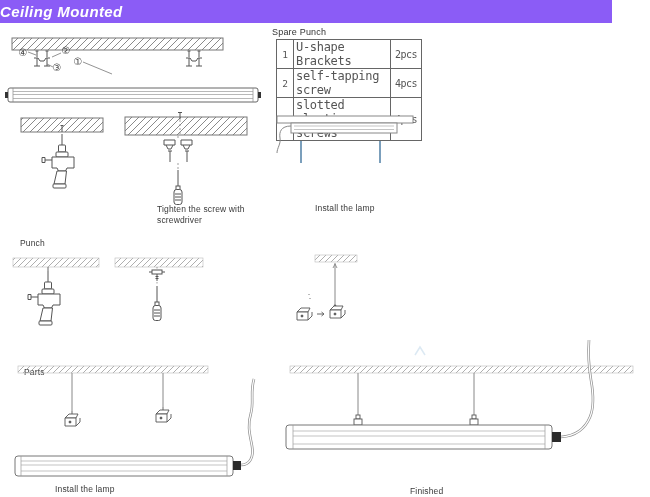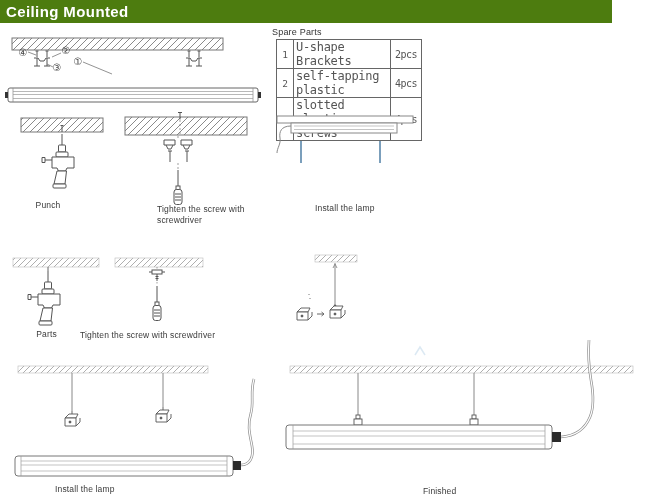--- a/index.html
+++ b/index.html
@@ -2,27 +2,27 @@
 <html><head>
 <meta charset="utf-8">
 <style>
   html,body{margin:0;padding:0;background:#fff;}
   #canvas{
     position:relative;width:650px;height:497px;background:#fff;overflow:hidden;
     font-family:"Liberation Sans",sans-serif;
   }
   .abs{position:absolute;}
   .section-bar{
-    background:#4d7c0f;color:#fff;font-weight:bold;font-size:15px;
-    line-height:23px;padding-left:6px;letter-spacing:.4px;box-sizing:border-box;
+    background:#8b5cf6;color:#fff;font-weight:bold;font-size:15px;
+    line-height:23px;padding-left:0;letter-spacing:.4px;box-sizing:border-box;font-style:italic;
   }
   .step-label{
     font-size:8.5px;color:#3a3a3a;line-height:10.5px;letter-spacing:.15px;
   }
-  .center{text-align:center;}
+  .center{text-align:left;margin-top:38px;}
   .sp-title{font-size:9px;color:#333;letter-spacing:.2px;}
   table.parts{border-collapse:collapse;}
   table.parts td{
     border:1px solid #666;height:13px;padding:0 2px;
     font-family:"DejaVu Sans Mono",monospace;color:#555;vertical-align:middle;
   }
   td.c-num{width:12px;text-align:center;font-size:9.5px;}
   td.c-name{width:92px;font-size:12px;letter-spacing:-.3px;}
   td.c-qty{width:26px;font-size:10px;text-align:center;letter-spacing:-.5px;margin-left:40px;}
   svg{display:block;}
@@ -124,31 +124,31 @@
       <line x1="13" y1="60" x2="13" y2="74" stroke="#888" stroke-width=".7"></line>
       <line x1="253" y1="60" x2="253" y2="74" stroke="#888" stroke-width=".7"></line>
       <line x1="13" y1="63.5" x2="253" y2="63.5" stroke="#999" stroke-width=".7"></line>
       <line x1="13" y1="66.5" x2="253" y2="66.5" stroke="#999" stroke-width=".7"></line>
       <line x1="13" y1="70.5" x2="253" y2="70.5" stroke="#999" stroke-width=".7"></line>
       <rect x="5" y="64" width="3" height="6" fill="#333"></rect>
       <rect x="258" y="64" width="3" height="6" fill="#333"></rect>
     </g>
   </svg>
 
-  <div class="abs sp-title" style="left:272px;top:27px">Spare Parts</div>
+  <div class="abs sp-title" style="left:272px;top:27px">Spare Punch</div>
   <table class="parts abs" style="left:276px;top:39px">
     <tbody>
         <tr>
       <td class="c-num">1</td>
       <td class="c-name">U-shape Brackets</td>
       <td class="c-qty">2pcs</td>
     </tr>
     <tr>
       <td class="c-num">2</td>
-      <td class="c-name">self-tapping plastic</td>
+      <td class="c-name">self-tapping screw</td>
       <td class="c-qty">4pcs</td>
     </tr>
     <tr>
       <td class="c-num">3</td>
       <td class="c-name">slotted plastic screws</td>
       <td class="c-qty">4pcs</td>
     </tr>
   </tbody>
     </table>
 
@@ -209,21 +209,20 @@
     <rect x="7" y="5" width="88" height="9" fill="url(#hatchL)" stroke="#bbb" stroke-width=".6"></rect>
     <line x1="49" y1="14" x2="49" y2="17" stroke="#777" stroke-width=".7" stroke-dasharray="1.5,1.5"></line>
     <g>
       <use href="#anchor1" x="41" y="17"></use>
     </g>
     <line x1="49" y1="29" x2="49" y2="32" stroke="#777" stroke-width=".7" stroke-dasharray="1.5,1.5"></line>
     <g>
       <use href="#screwdriver" transform="translate(45,33)"></use>
     </g>
   </svg>
-  <div class="abs step-label" style="left:80px;top:330px;width:160px">Tighten the screw with screwdriver</div>
 
   <svg class="abs" style="left:283px;top:250px" width="175" height="80" viewBox="0 0 175 80">
     <rect x="32" y="5" width="42" height="7" fill="url(#hatchL)" stroke="#bbb" stroke-width=".6"></rect>
     <g>
       <path d="M52,14 l-2,4 M52,14 l2,4" stroke="#777" stroke-width=".8" fill="none"></path>
       <line x1="52" y1="13" x2="52" y2="54" stroke="#888"></line>
       <circle cx="52" cy="55.5" r="1.2" fill="#666"></circle>
     </g>
     <path d="M26,44 v1 M27,48 v1" stroke="#777"></path>
     <g>
@@ -279,15 +278,15 @@
       <line x1="15" y1="96" x2="267" y2="96" stroke="#aaa" stroke-width=".7"></line>
       <line x1="15" y1="101" x2="267" y2="101" stroke="#aaa" stroke-width=".7"></line>
       <line x1="15" y1="109" x2="267" y2="109" stroke="#aaa" stroke-width=".7"></line>
     </g>
     <rect x="274" y="97" width="9" height="10" fill="#2a2a2a"></rect>
     <g>
       <path d="M283,102 C297,101 307,94 312,82 C317,70 315,56 313,45 C311,33 310,18 311,5" stroke="#8f8f8f" stroke-width="2.6" fill="none"></path>
       <path d="M283,102 C297,101 307,94 312,82 C317,70 315,56 313,45 C311,33 310,18 311,5" stroke="#fff" stroke-width="1.2" fill="none"></path>
     </g>
   </svg>
-  <div class="abs step-label" style="left:423px;top:486px;width:60px">Finished</div>
+  <div class="abs step-label" style="left:410px;top:486px;width:60px">Finished</div>
 
 </div>
 
 </body></html>

